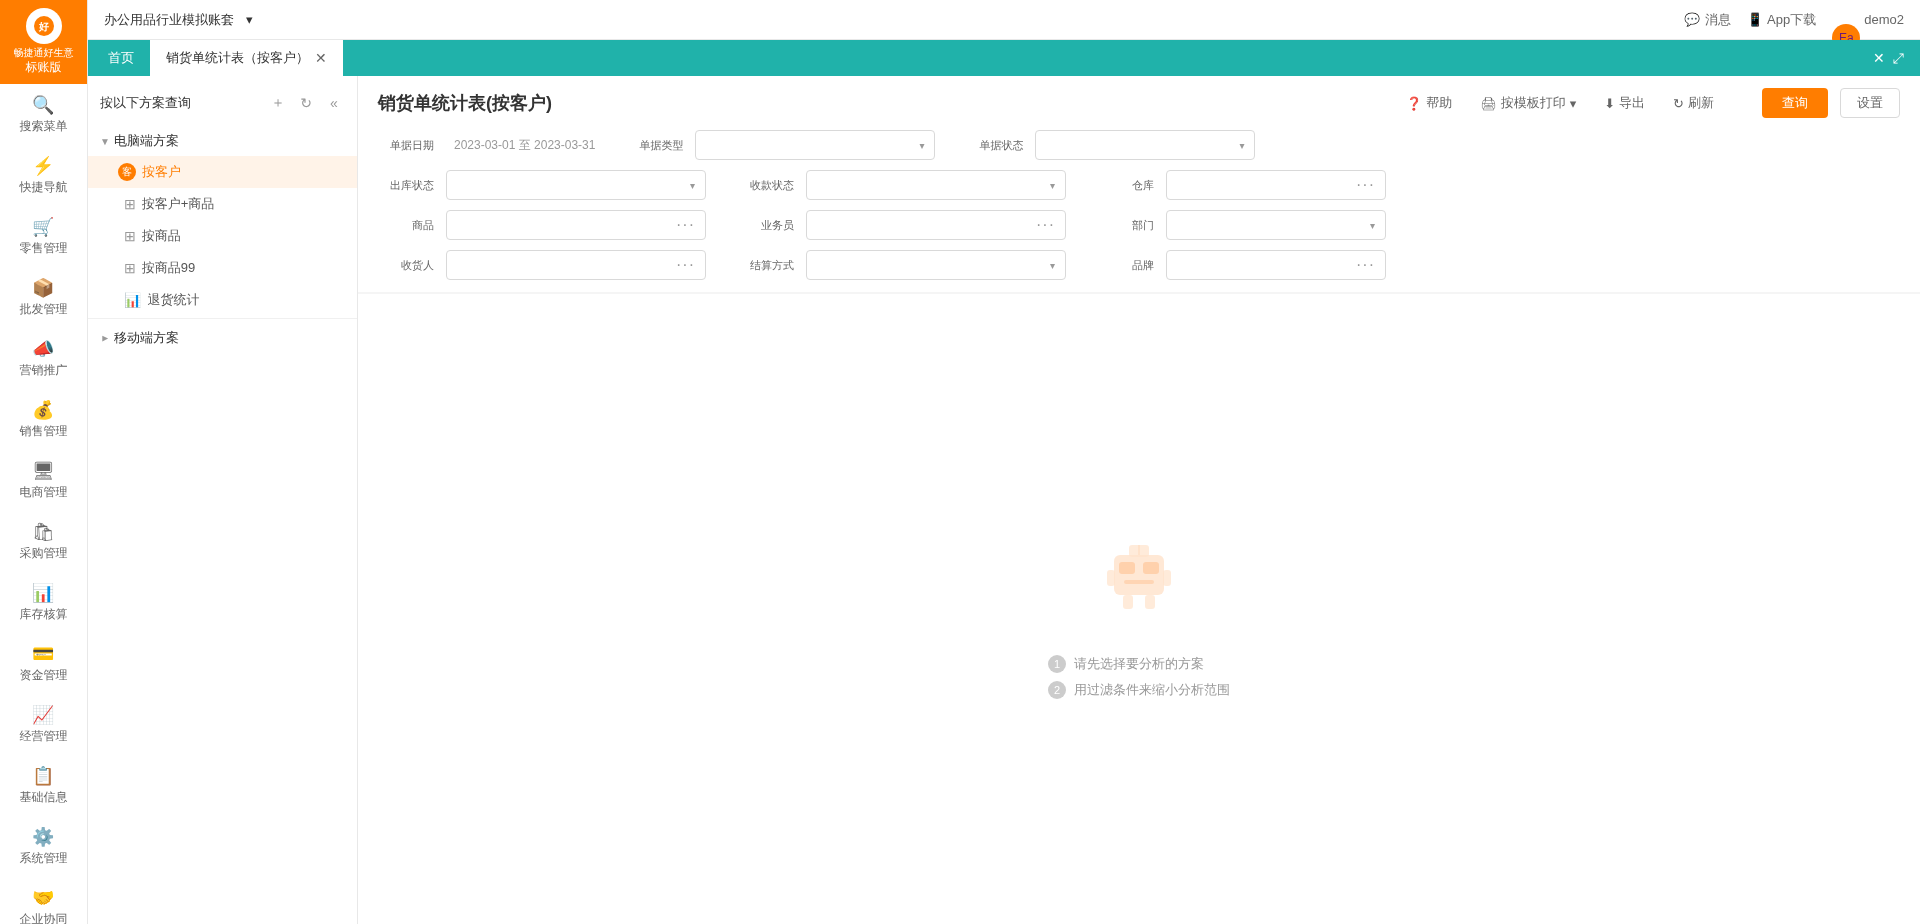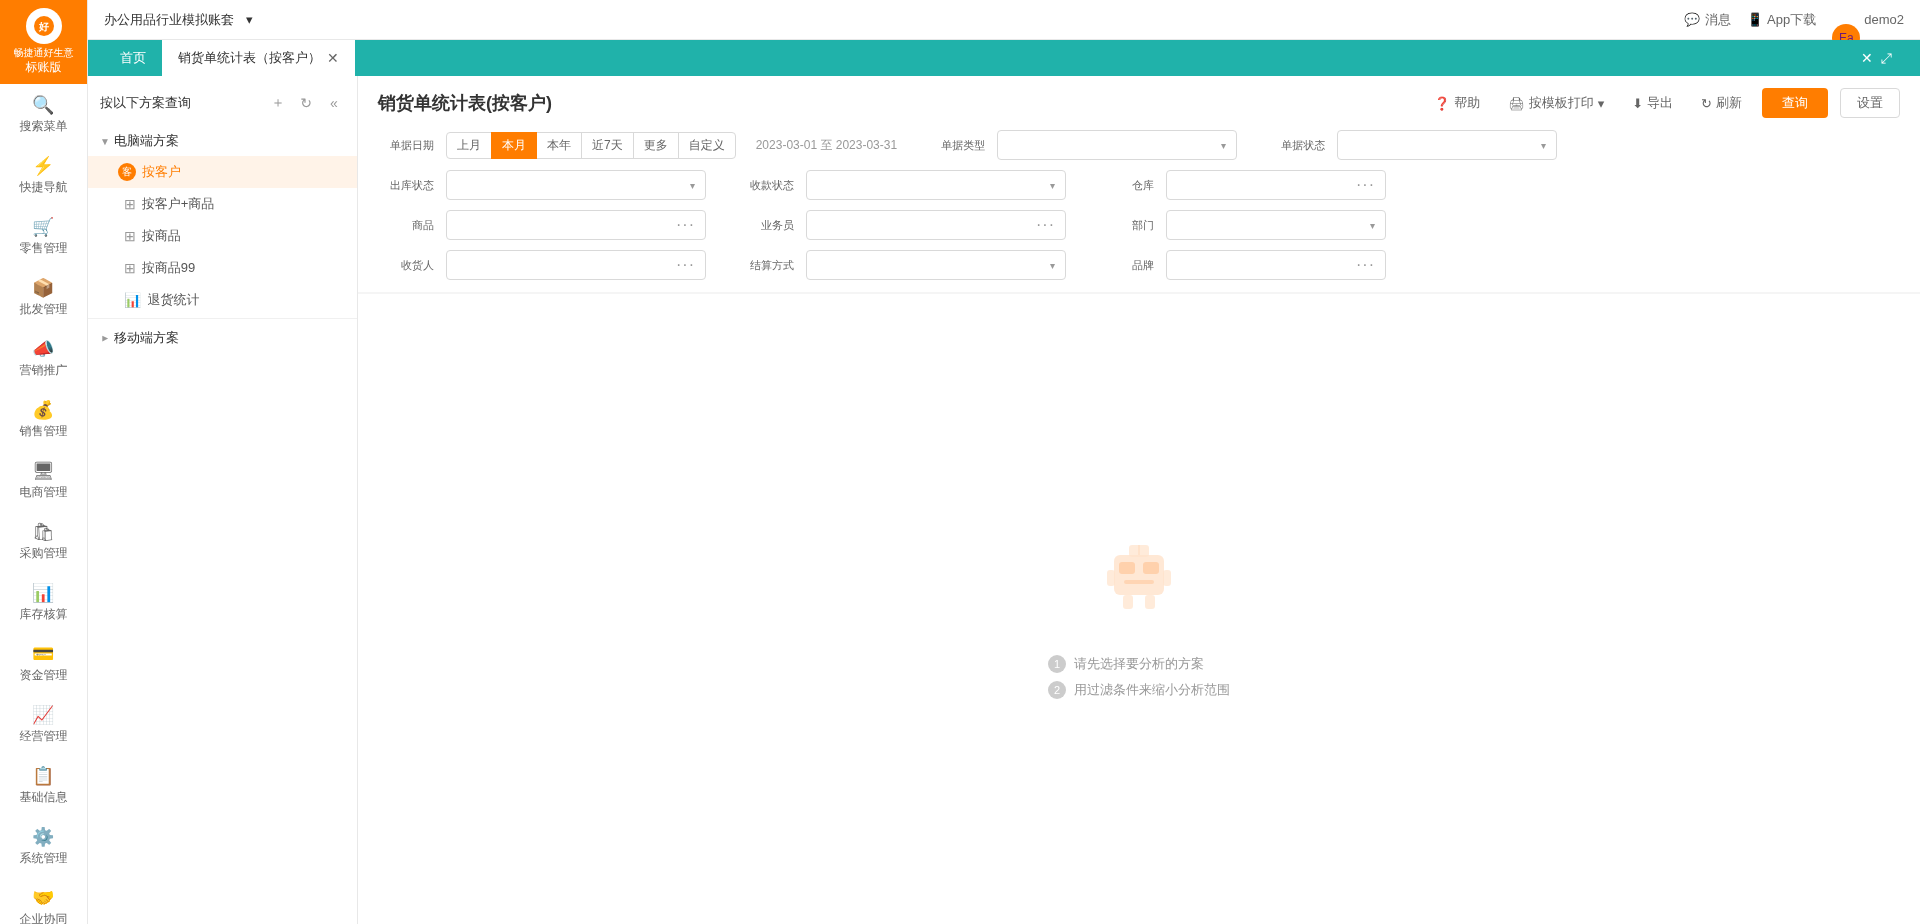--- a/index.html
+++ b/index.html
@@ -107,21 +107,21 @@
       font-size: 12px;
       margin-top: 36px;
     }
 
     
     .tab-bar {
       background: #20b2aa;
       height: 36px;
       display: flex;
       align-items: center;
-      padding: 0 16px;
+      padding: 0 4px;
     }
     .tab-item {
       height: 36px;
       display: flex;
       align-items: center;
       padding: 0 16px;
       cursor: pointer;
       font-size: 13px;
       color: rgba(255,255,255,0.8);
       white-space: nowrap;
@@ -274,20 +274,21 @@
       padding: 4px 8px;
     }
     .btn-primary {
       background: #ff7d00;
       color: #fff;
       border: none;
       padding: 6px 20px;
       border-radius: 4px;
       cursor: pointer;
       font-size: 13px;
+      margin-left: 28px;
     }
     .btn-settings {
       background: #fff;
       color: #666;
       border: 1px solid #d9d9d9;
       padding: 5px 16px;
       border-radius: 4px;
       cursor: pointer;
       font-size: 13px;
     }
@@ -621,28 +622,20 @@
           </div>
           <button class="btn-primary">查询</button>
           <button class="btn-settings">设置</button>
         </div>
       </div>
 
       <div class="filter-section">
 
         <div class="filter-row">
           <span class="filter-label">单据日期</span>
-          <div class="date-quick">
-            <button class="date-quick-btn">上月</button>
-            <button class="date-quick-btn active">本月</button>
-            <button class="date-quick-btn">本年</button>
-            <button class="date-quick-btn">近7天</button>
-            <button class="date-quick-btn">更多</button>
-            <button class="date-quick-btn">自定义</button>
-          </div>
           <span class="date-range-text">2023-03-01 至 2023-03-31</span>
 
           <span class="filter-label" style="margin-left:20px">单据类型</span>
           <div class="filter-control" style="max-width:240px">
             <span class="filter-control-text"></span>
             <span class="filter-control-arrow">▾</span>
           </div>
 
           <span class="filter-label" style="margin-left:20px">单据状态</span>
           <div class="filter-control" style="max-width:220px">

